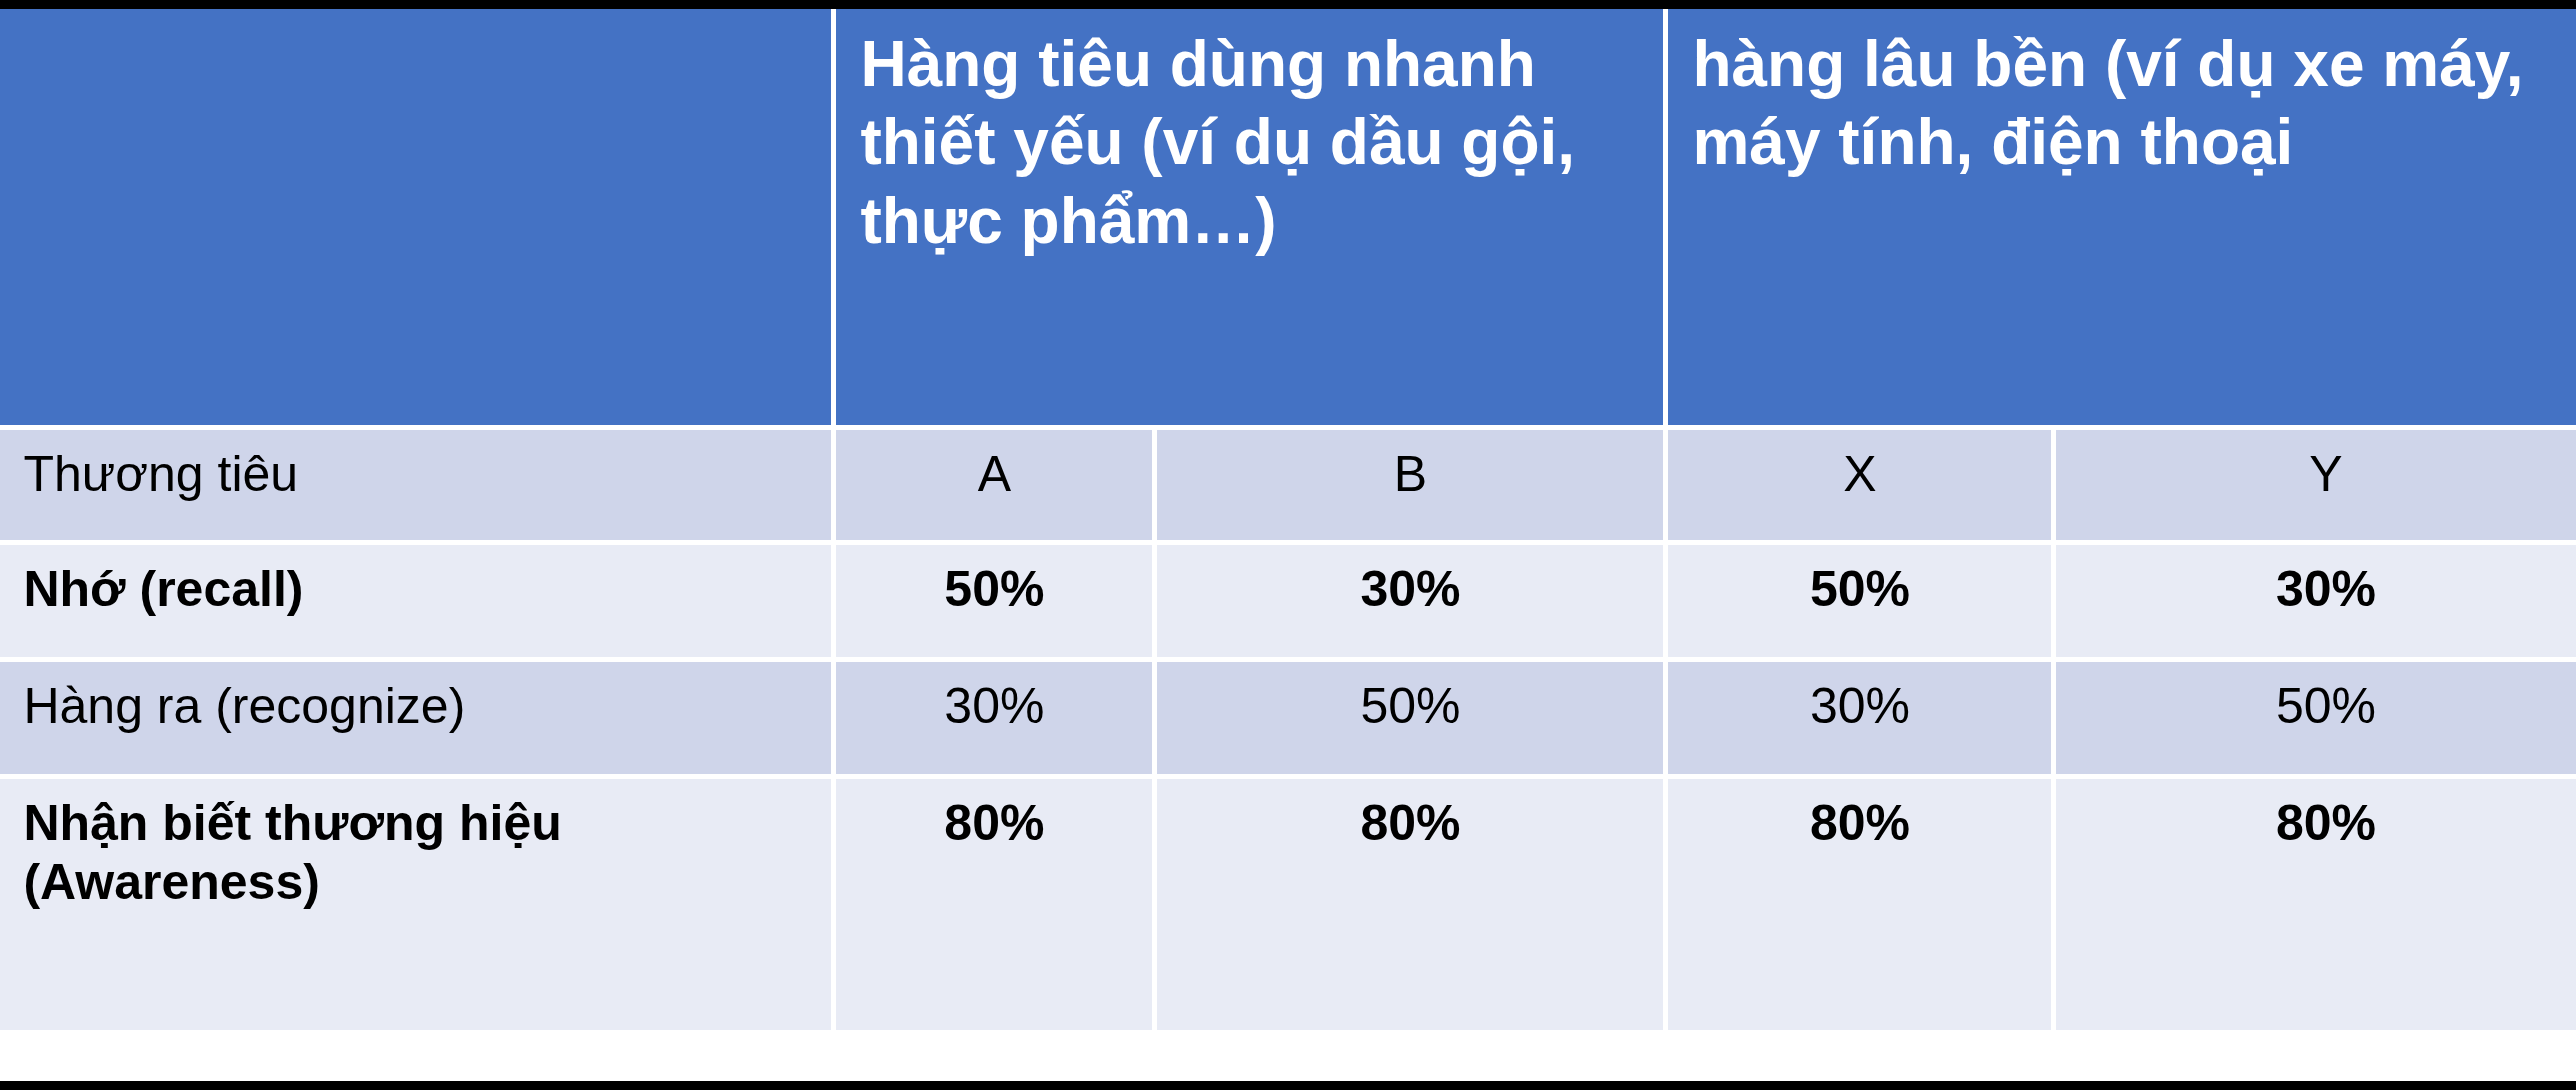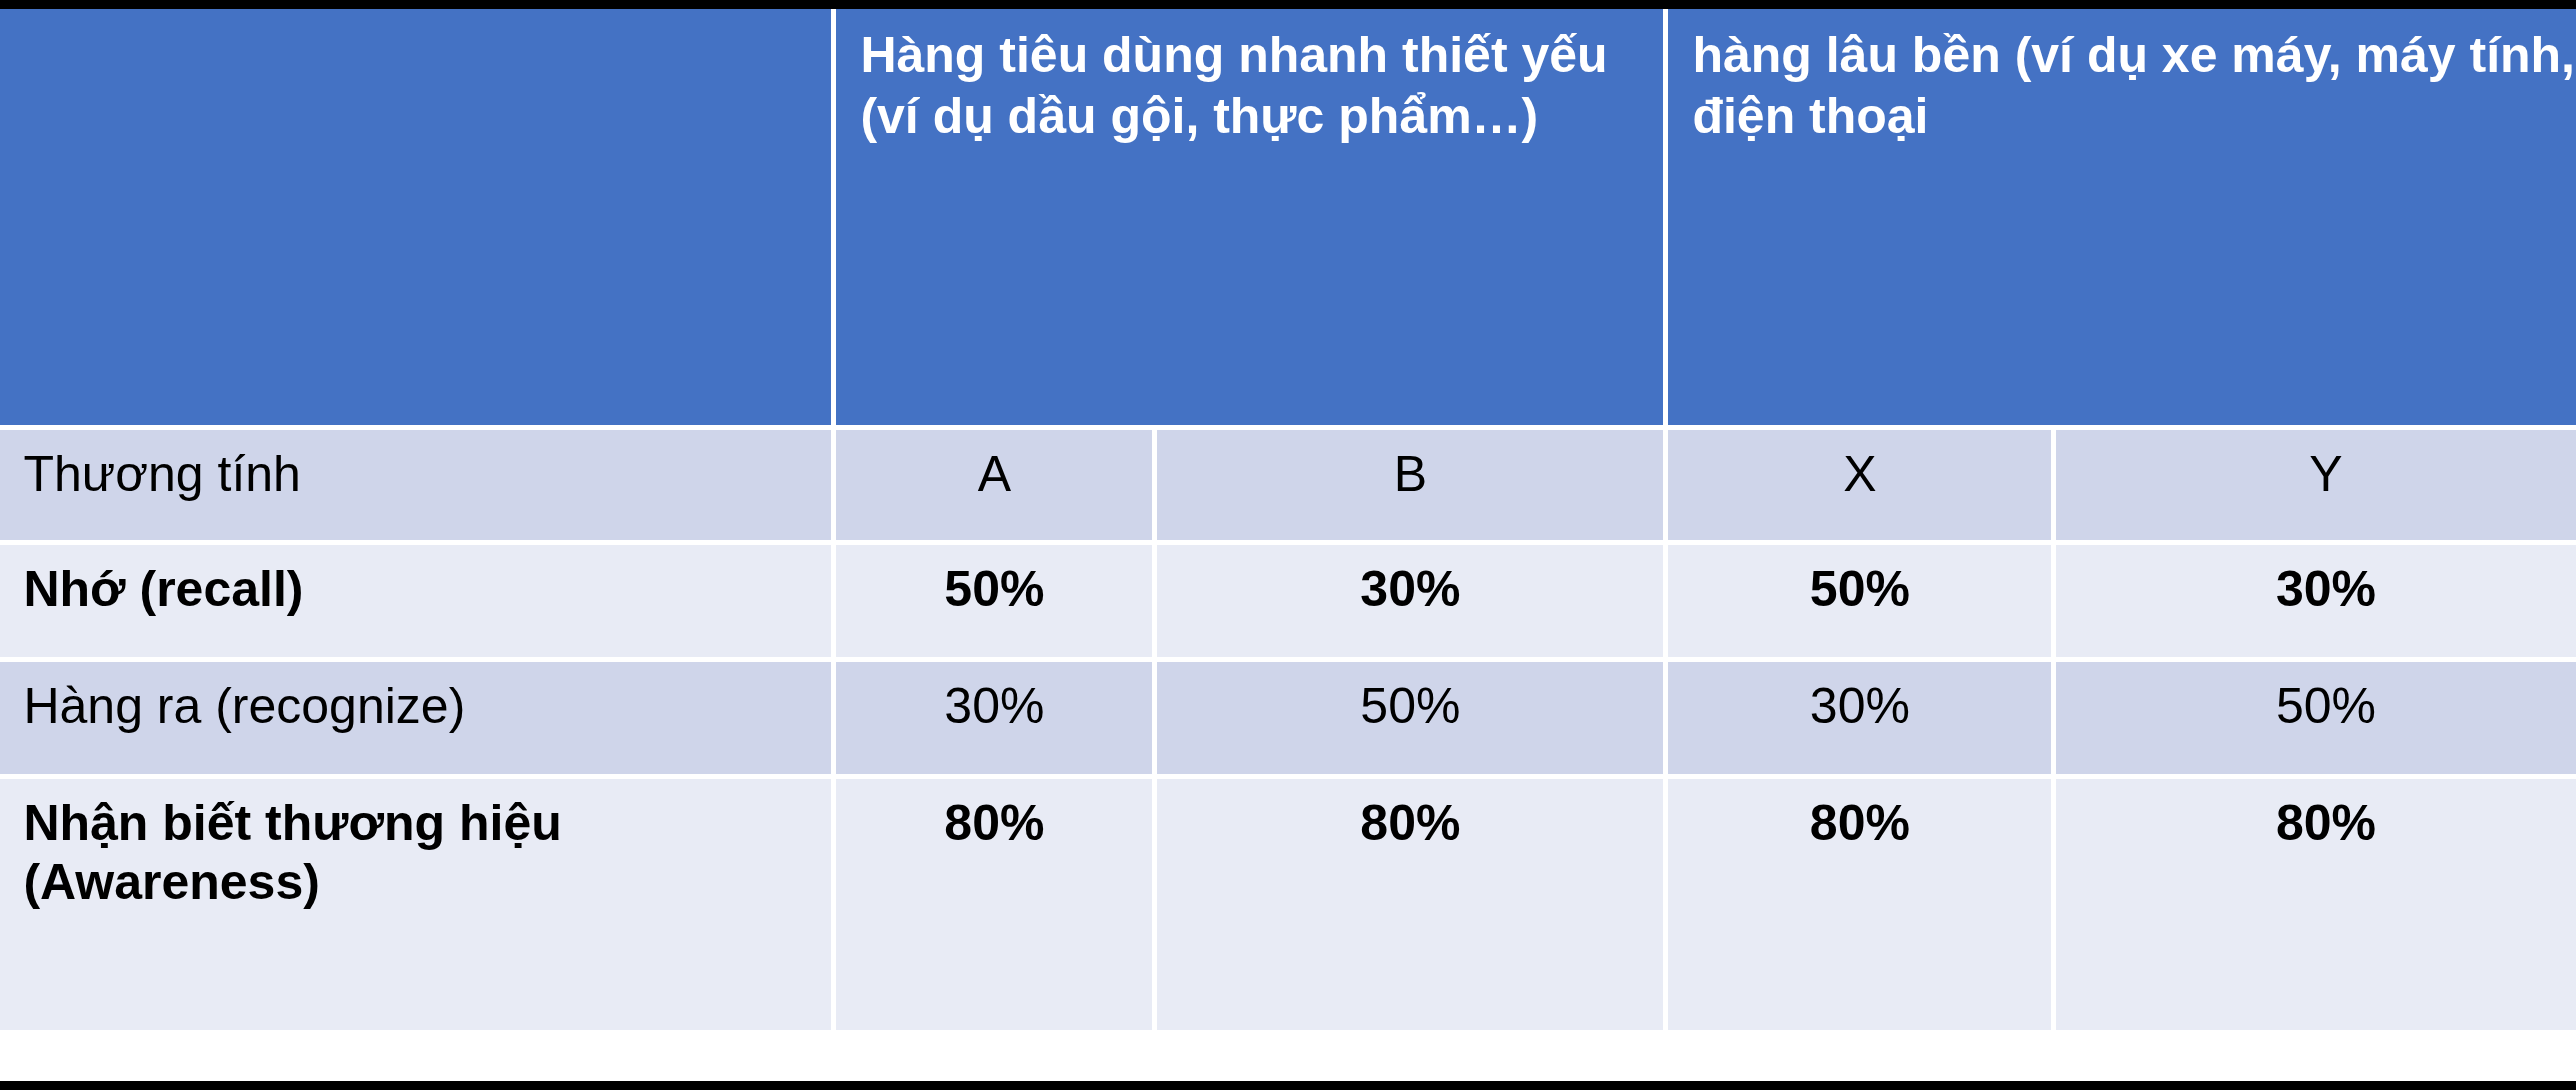--- a/index.html
+++ b/index.html
@@ -46,21 +46,21 @@
   col.c-x     { width: 383px; }
   col.c-y     { width: 539px; }
 
   
   tr.header-row > th {
     background: #4472C4;
     color: #ffffff;
     vertical-align: top;
     text-align: left;
     font-weight: bold;
-    font-size: 50px;
+    font-size: 64px;
     line-height: 1.22;
     padding: 16.7px 20.4px 16.7px 24px;
     height: 416px;
     box-sizing: border-box;
     border: 0;
   }
   th.header-blank { padding: 0; }
 
   
   tr.band-dark > td { background: #CFD5EA; }
@@ -108,21 +108,21 @@
       <thead>
         <tr class="header-row">
           <th class="header-blank"></th>
           <th colspan="2">Hàng tiêu dùng nhanh thiết yếu (ví dụ dầu gội, thực phẩm…)</th>
           <th colspan="2">hàng lâu bền (ví dụ xe máy, máy tính, điện thoại</th>
         </tr>
       </thead>
 
       <tbody>
         <tr class="band-dark row-brand">
-          <td class="cell cell-label">Thương tính</td>
+          <td class="cell cell-label">Thương tiêu</td>
           <td class="cell cell-value val-blue">A</td>
           <td class="cell cell-value val-red">B</td>
           <td class="cell cell-value val-blue">X</td>
           <td class="cell cell-value val-red">Y</td>
         </tr>
 
         <tr class="band-light row-data">
           <td class="cell cell-label">Nhớ (recall)</td>
           <td class="cell cell-value val-blue">50%</td>
           <td class="cell cell-value val-red">30%</td>

